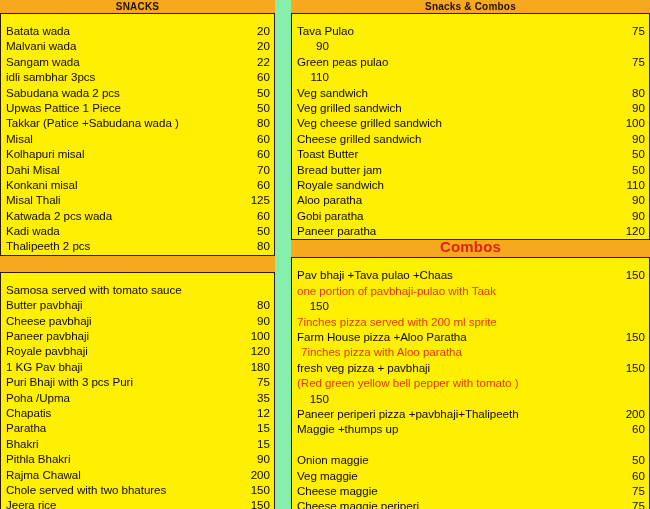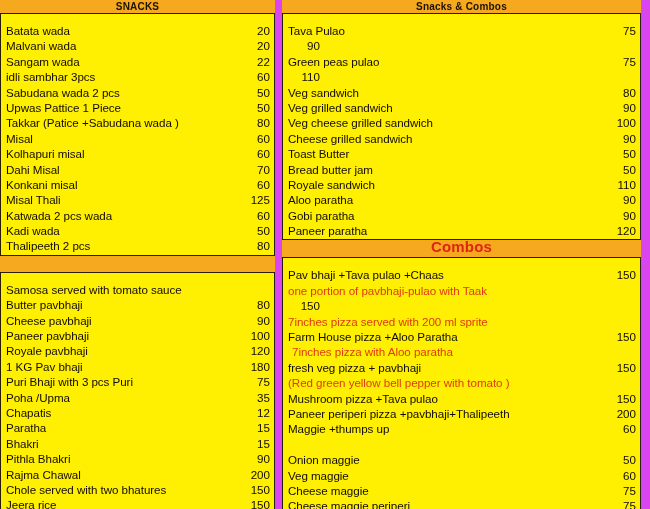--- a/index.html
+++ b/index.html
@@ -12,32 +12,32 @@
     width: 650px;
     height: 509px;
     overflow: hidden;
     font-family: "Liberation Sans", sans-serif;
     -webkit-font-smoothing: antialiased;
   }
   #menu-root {
     position: relative;
     width: 650px;
     height: 509px;
-    background: #d946ef;
+    background: #86efac;
     box-sizing: border-box;
   }
   .column {
     position: absolute;
     top: 0;
     bottom: 0;
     display: flex;
     flex-direction: column;
   }
   #column-left  { left: 0px;   width: 275px; }
-  #column-right { left: 282px; width: 359px; }
+  #column-right { left: 291px; width: 359px; }
 
   .section-header {
     height: 13px;
     line-height: 13px;
     text-align: center;
     font-size: 10px;
     font-weight: bold;
     color: #1a1208;
     background: #f6a81e;
     letter-spacing: 0.2px;
@@ -309,21 +309,20 @@
         </div>
         <div class="row">
           <span class="name">fresh veg pizza + pavbhaji</span>
           <span class="price">150</span>
         </div>
         <div class="row note">
           <span class="name">(Red green yellow bell pepper with tomato )</span>
           <span class="price"></span>
         </div>
         <div class="row">
-          <span class="name">Mushroom pizza +Tava pulao</span>
           <span class="price">150</span>
         </div>
         <div class="row">
           <span class="name">Paneer periperi pizza +pavbhaji+Thalipeeth</span>
           <span class="price">200</span>
         </div>
         <div class="row">
           <span class="name">Maggie +thumps up</span>
           <span class="price">60</span>
         </div>

